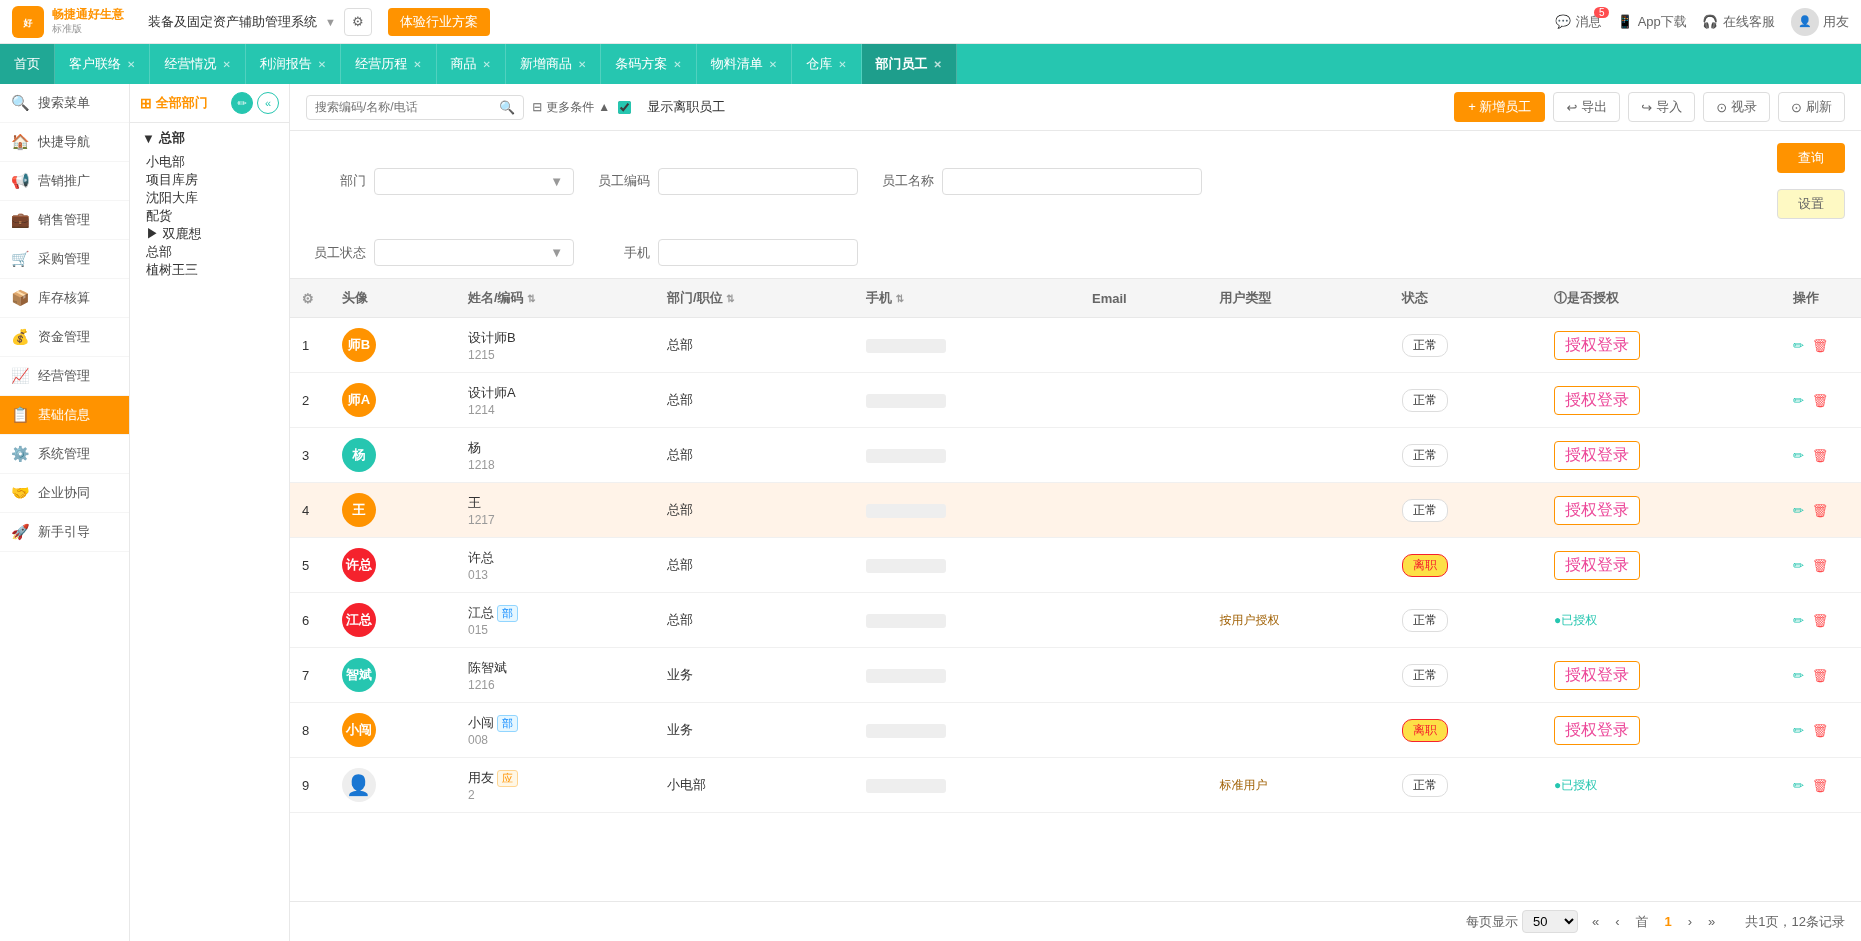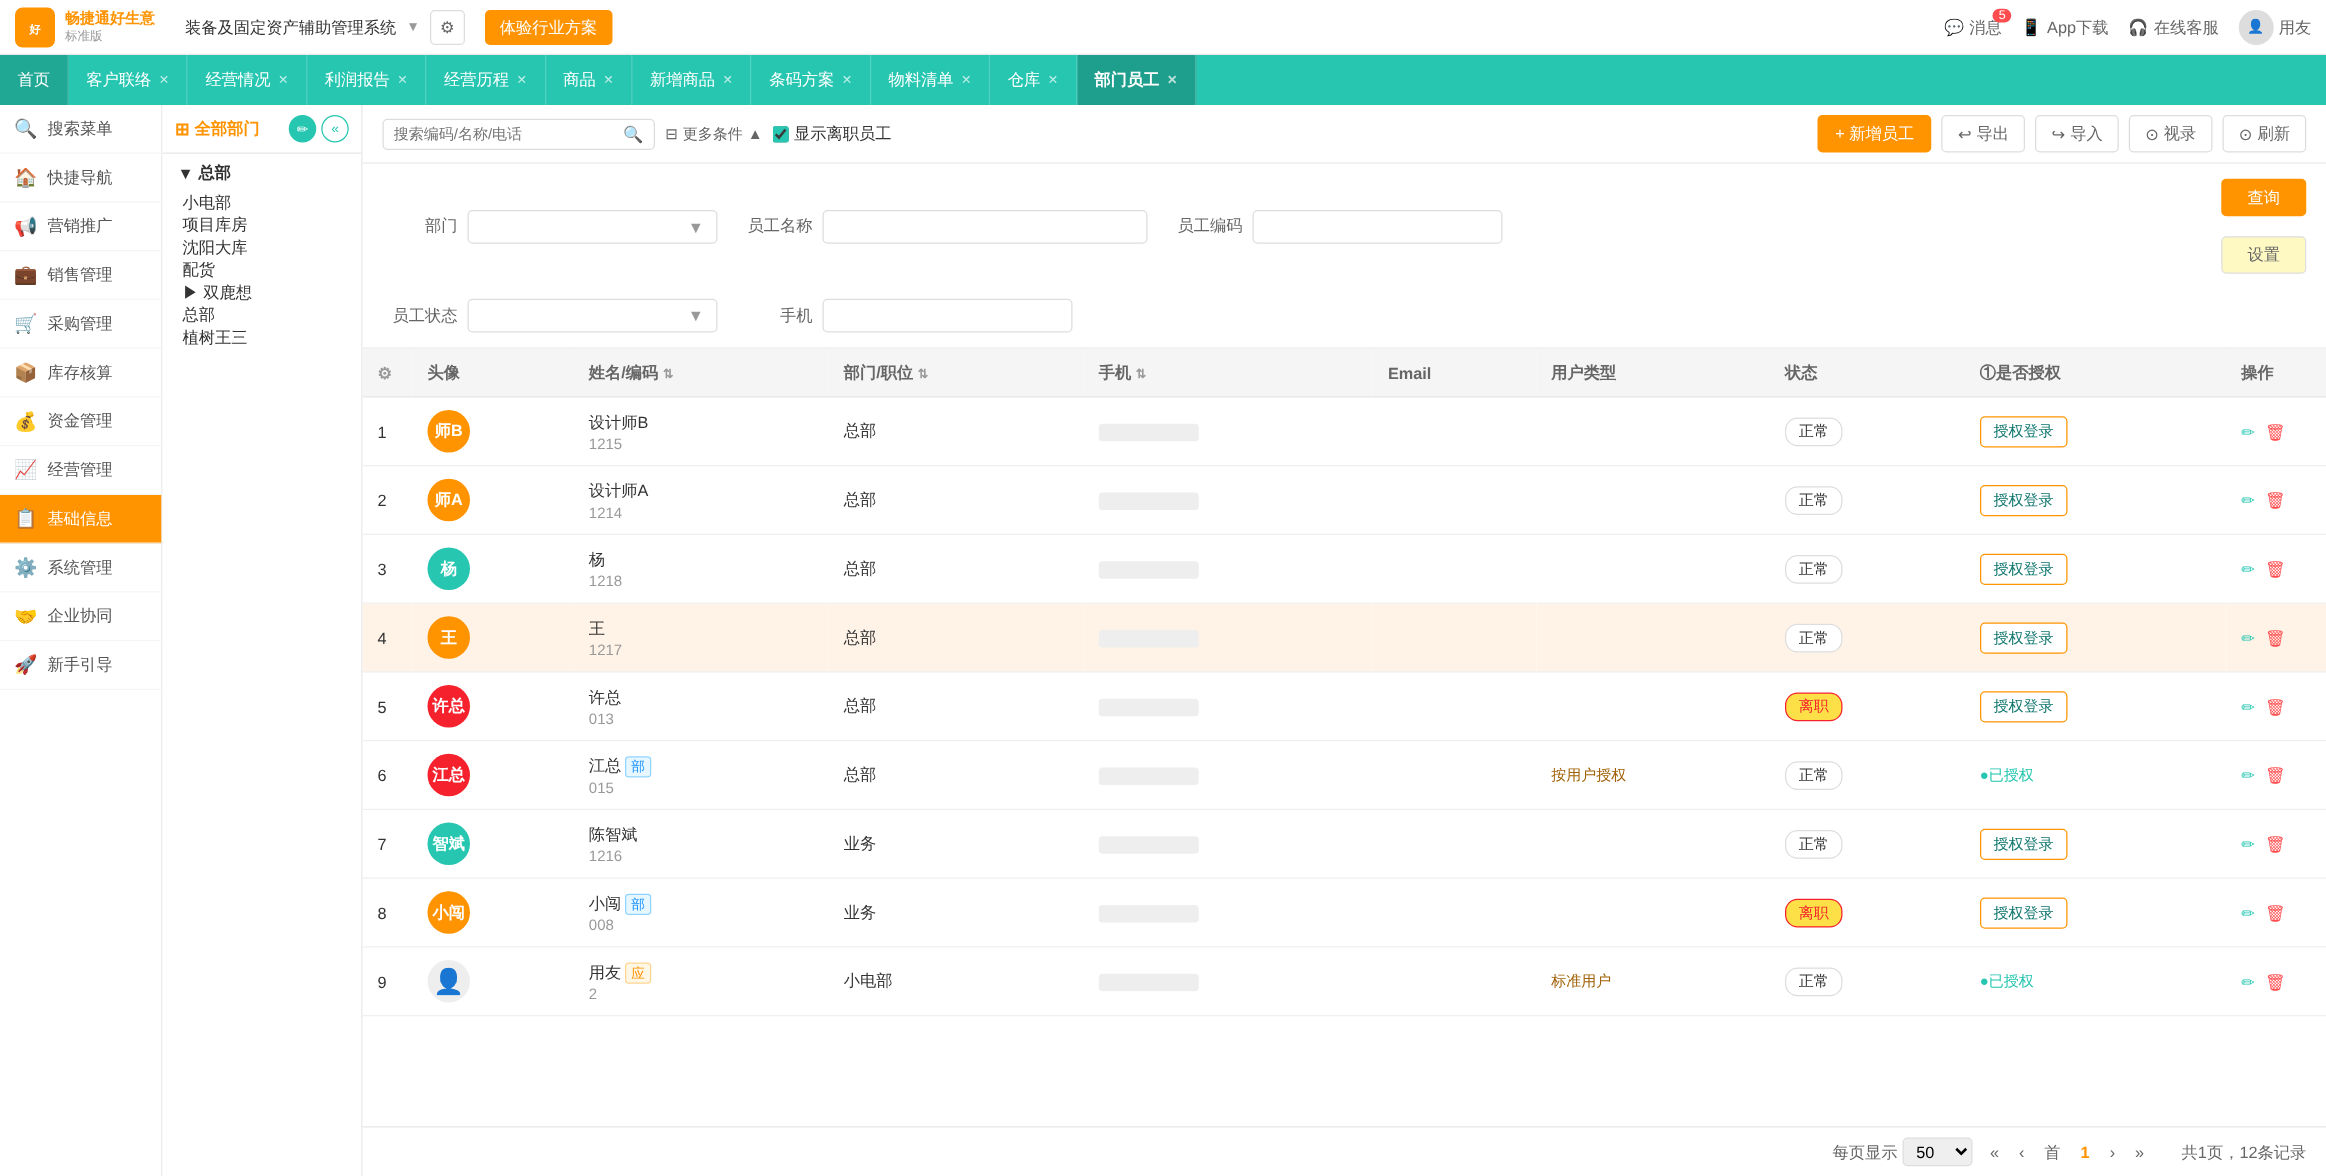--- a/index.html
+++ b/index.html
@@ -42,21 +42,21 @@
     .dept-sub { padding-left: 16px; }
 
     
     .content { flex: 1; display: flex; flex-direction: column; overflow: hidden; }
 
     
     .toolbar { background: #fff; padding: 8px 16px; border-bottom: 1px solid #e8e8e8; display: flex; align-items: center; gap: 8px; }
     .search-input { display: flex; align-items: center; border: 1px solid #ddd; border-radius: 4px; padding: 4px 8px; gap: 4px; }
     .search-input input { border: none; outline: none; font-size: 12px; width: 180px; color: #999; }
     .filter-btn { display: flex; align-items: center; gap: 4px; border: none; background: none; cursor: pointer; color: #666; font-size: 12px; }
-    .checkbox-label { display: flex; align-items: center; gap: 4px; font-size: 13px; color: #333; cursor: pointer; }
+    .checkbox-label { display: flex; align-items: center; gap: 16px; font-size: 13px; color: #333; cursor: pointer; }
     .checkbox-label input[type=checkbox] { accent-color: #26c6b0; }
     .toolbar-right { margin-left: auto; display: flex; align-items: center; gap: 8px; }
     .btn-primary { background: #ff9300; color: #fff; border: none; border-radius: 4px; padding: 6px 14px; font-size: 13px; cursor: pointer; display: flex; align-items: center; gap: 4px; }
     .btn-default { background: #fff; color: #666; border: 1px solid #ddd; border-radius: 4px; padding: 5px 12px; font-size: 13px; cursor: pointer; display: flex; align-items: center; gap: 4px; }
 
     
     .filter-panel { background: #fff; padding: 12px 16px; border-bottom: 1px solid #e8e8e8; display: flex; flex-wrap: wrap; gap: 16px; align-items: center; }
     .filter-row { display: flex; align-items: center; gap: 8px; }
     .filter-label { font-size: 13px; color: #666; min-width: 60px; text-align: right; }
     .filter-select { display: flex; align-items: center; border: 1px solid #ddd; border-radius: 4px; padding: 5px 10px; min-width: 200px; font-size: 13px; color: #999; cursor: pointer; gap: 4px; background: #fff; }
@@ -71,21 +71,21 @@
     thead th { background: #f5f5f5; padding: 10px 12px; text-align: left; font-size: 13px; color: #666; border-bottom: 1px solid #e8e8e8; white-space: nowrap; }
     tbody td { padding: 10px 12px; border-bottom: 1px solid #f0f0f0; font-size: 13px; color: #333; vertical-align: middle; }
     tbody tr.highlighted { background: #fff3e8; }
     .avatar { width: 34px; height: 34px; border-radius: 50%; display: flex; align-items: center; justify-content: center; color: #fff; font-size: 13px; font-weight: bold; }
     .av-orange { background: #ff9300; }
     .av-teal { background: #26c6b0; }
     .av-red { background: #f5222d; }
     .av-gray { background: #bbb; }
     .status-normal { display: inline-block; padding: 2px 10px; border: 1px solid #ddd; border-radius: 10px; font-size: 12px; color: #333; background: #fff; }
     .status-resign { display: inline-block; padding: 2px 10px; border: 1px solid #f5222d; border-radius: 10px; font-size: 12px; color: #f5222d; background: #fde047; }
-    .btn-auth { background: #fff; color: #0f766e; border: 1px solid #ff9300; border-radius: 4px; padding: 3px 10px; font-size: 12px; cursor: pointer; }
+    .btn-auth { background: #fff; color: #ec4899; border: 1px solid #ff9300; border-radius: 4px; padding: 3px 10px; font-size: 16px; cursor: pointer; }
     .already-auth { color: #26c6b0; font-size: 12px; }
     .user-type { font-size: 12px; color: #a16207; }
     .tag-dept { display: inline-block; background: #e6f7ff; color: #1890ff; border: 1px solid #91d5ff; border-radius: 3px; padding: 0 4px; font-size: 11px; margin-left: 3px; }
     .tag-app { display: inline-block; background: #fff7e6; color: #ff9300; border: 1px solid #ffd591; border-radius: 3px; padding: 0 4px; font-size: 11px; margin-left: 3px; }
     .phone-blur { display: inline-block; background: #eee; width: 80px; height: 14px; border-radius: 3px; vertical-align: middle; }
     .action-btns { display: flex; gap: 8px; }
     .action-edit { color: #26c6b0; cursor: pointer; }
     .action-del { color: #ff4d4f; cursor: pointer; }
 
     
@@ -289,26 +289,26 @@
 
       <div class="filter-panel">
         <div class="filter-row">
           <span class="filter-label">部门</span>
           <div class="filter-select" style="width:200px;">
             <span></span>
             <span class="arrow">▼</span>
           </div>
         </div>
         <div class="filter-row">
+          <span class="filter-label">员工编码</span>
+          <input class="filter-input" type="text" style="width: 200px;">
+        </div>
+        <div class="filter-row">
           <span class="filter-label">员工名称</span>
           <input class="filter-input" type="text" style="width: 260px;">
-        </div>
-        <div class="filter-row">
-          <span class="filter-label">员工编码</span>
-          <input class="filter-input" type="text" style="width: 200px;">
         </div>
         <div style="margin-left:auto; display:flex; flex-direction:column; gap:16px;">
           <button class="btn-query">查询</button>
           <button class="btn-set">设置</button>
         </div>
         <div style="width:100%; display:flex; gap:16px; margin-top:4px;">
           <div class="filter-row">
             <span class="filter-label">员工状态</span>
             <div class="filter-select" style="width:200px;">
               <span></span>

